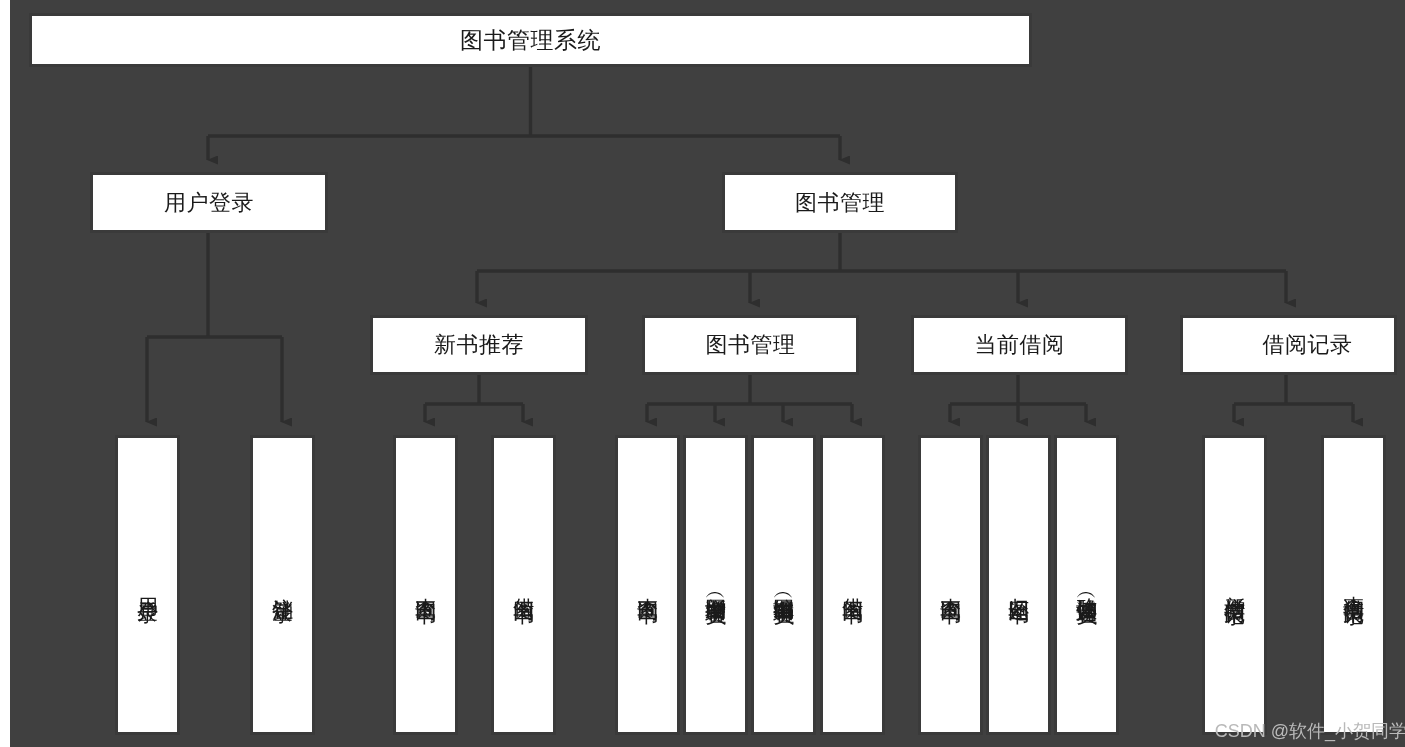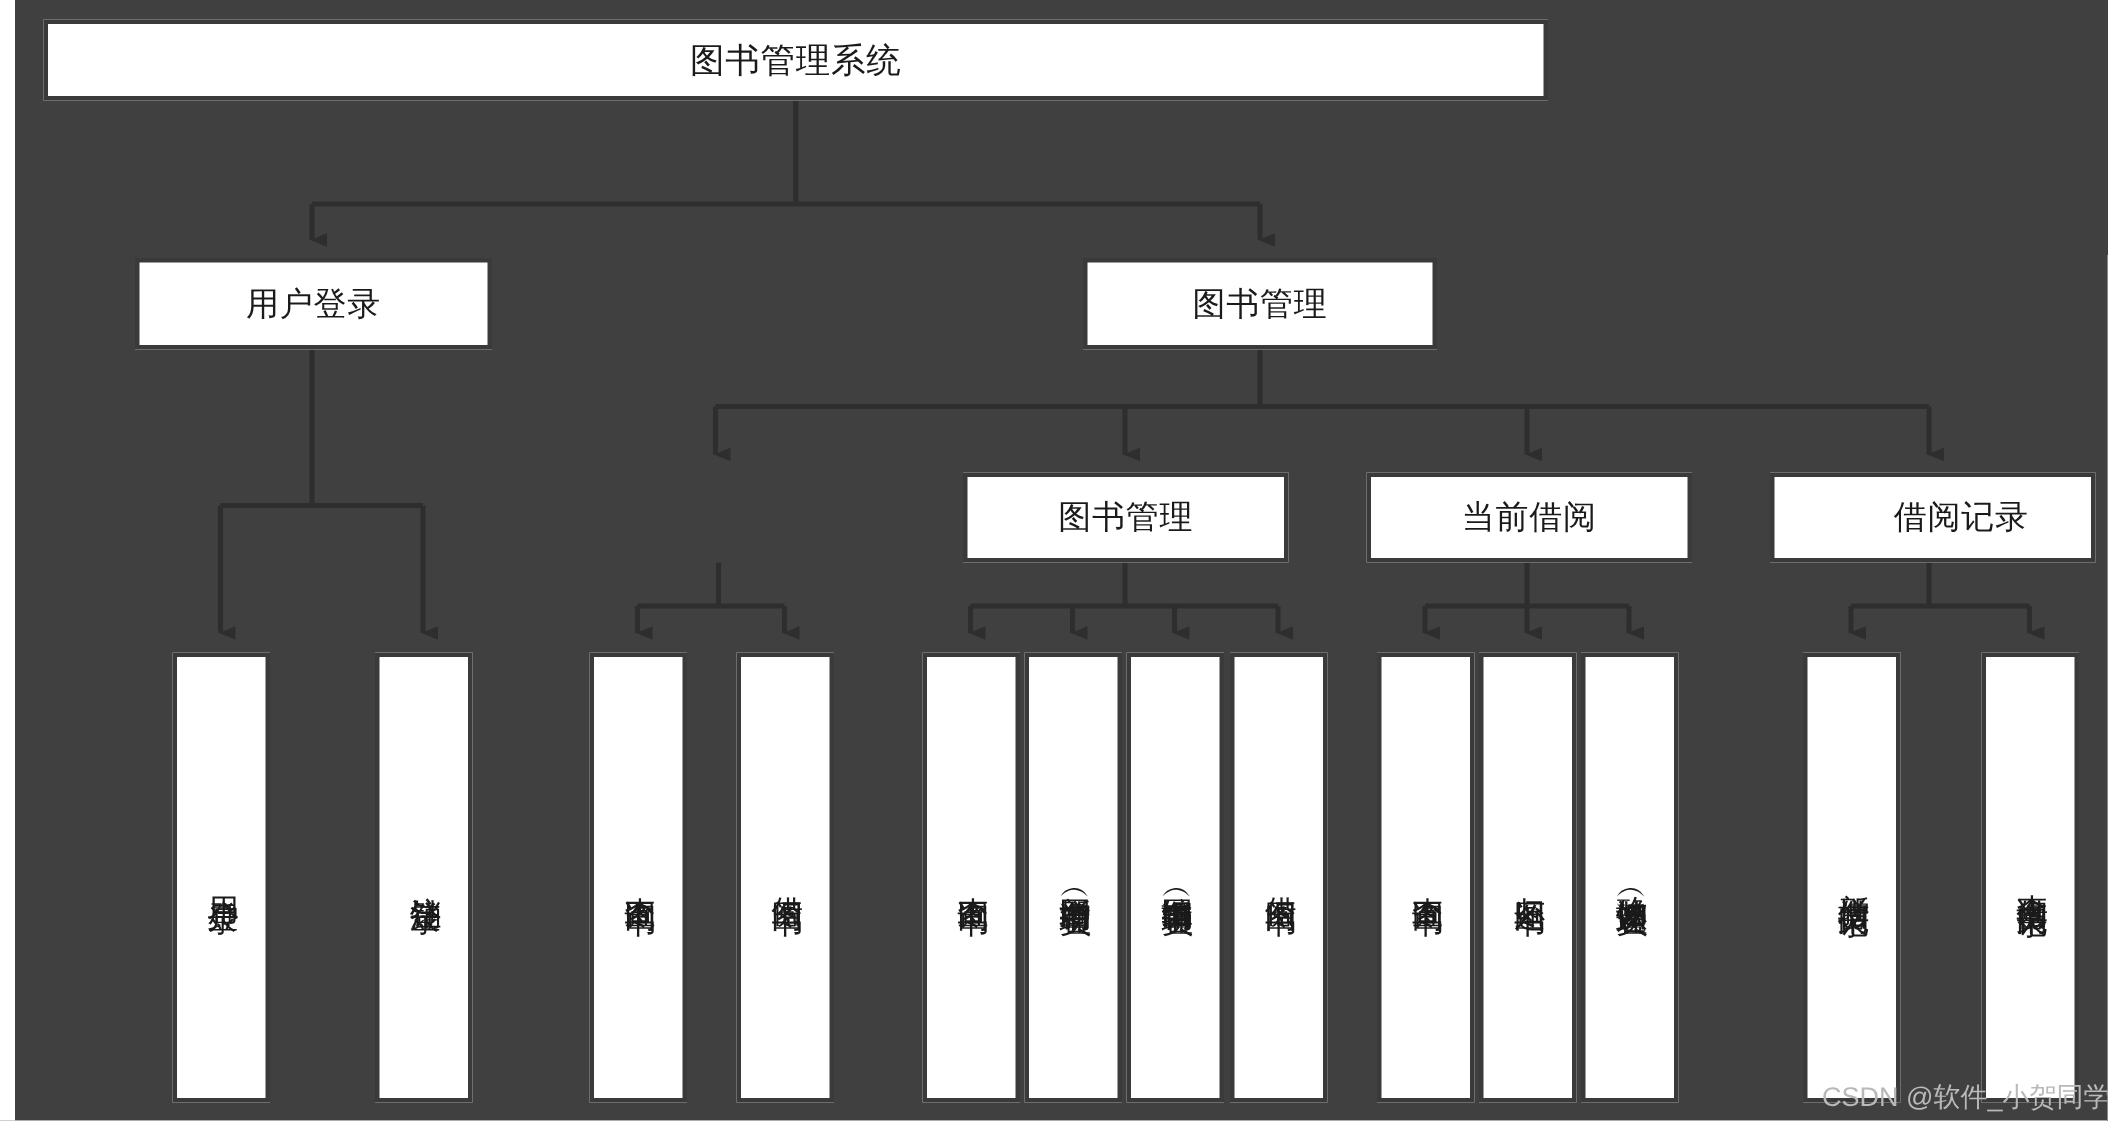--- a/index.html
+++ b/index.html
@@ -137,20 +137,23 @@
     <span class="node-label">图书管理系统</span>
   </div>
 
   <div class="node horiz" style="left:80px; top:172px; width:238px; height:61px;">
     <span class="node-label">用户登录</span>
   </div>
   <div class="node horiz" style="left:712px; top:172px; width:236px; height:61px;">
     <span class="node-label">图书管理</span>
   </div>
 
+  <div class="node horiz" style="left:360px; top:315px; width:218px; height:60px;">
+    <span class="node-label">新书推荐</span>
+  </div>
   <div class="node horiz" style="left:632px; top:315px; width:217px; height:60px;">
     <span class="node-label">图书管理</span>
   </div>
   <div class="node horiz" style="left:901px; top:315px; width:217px; height:60px;">
     <span class="node-label">当前借阅</span>
   </div>
   <div class="node horiz" style="left:1170px; top:315px; width:217px; height:60px;padding-left:38px;">
     <span class="node-label">借阅记录</span>
   </div>
 

